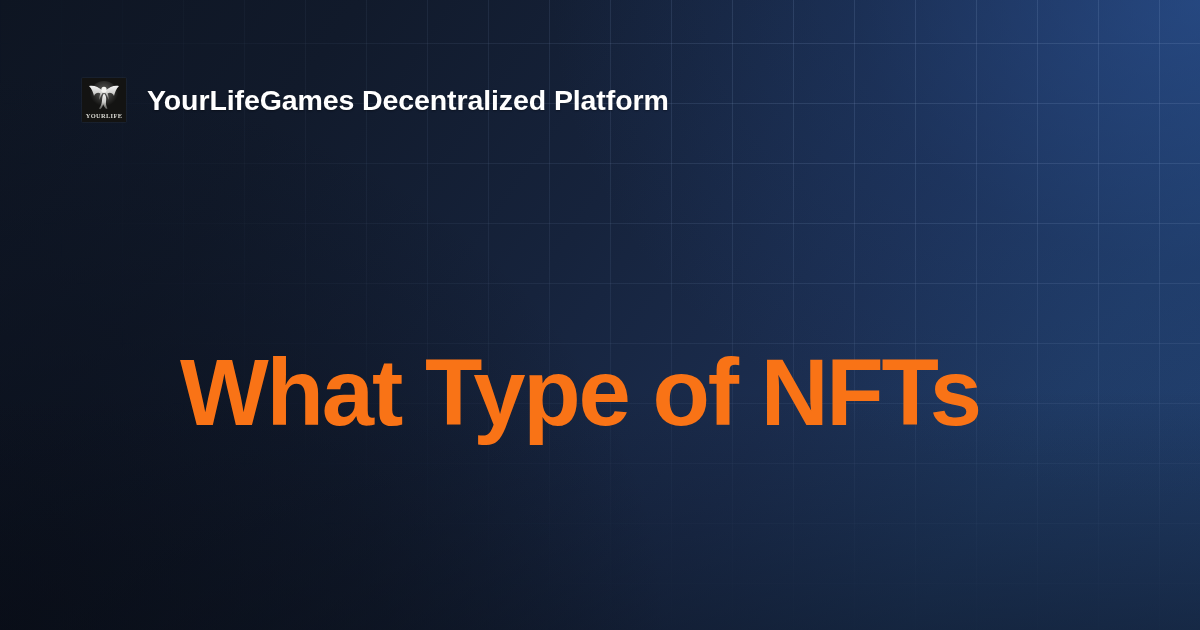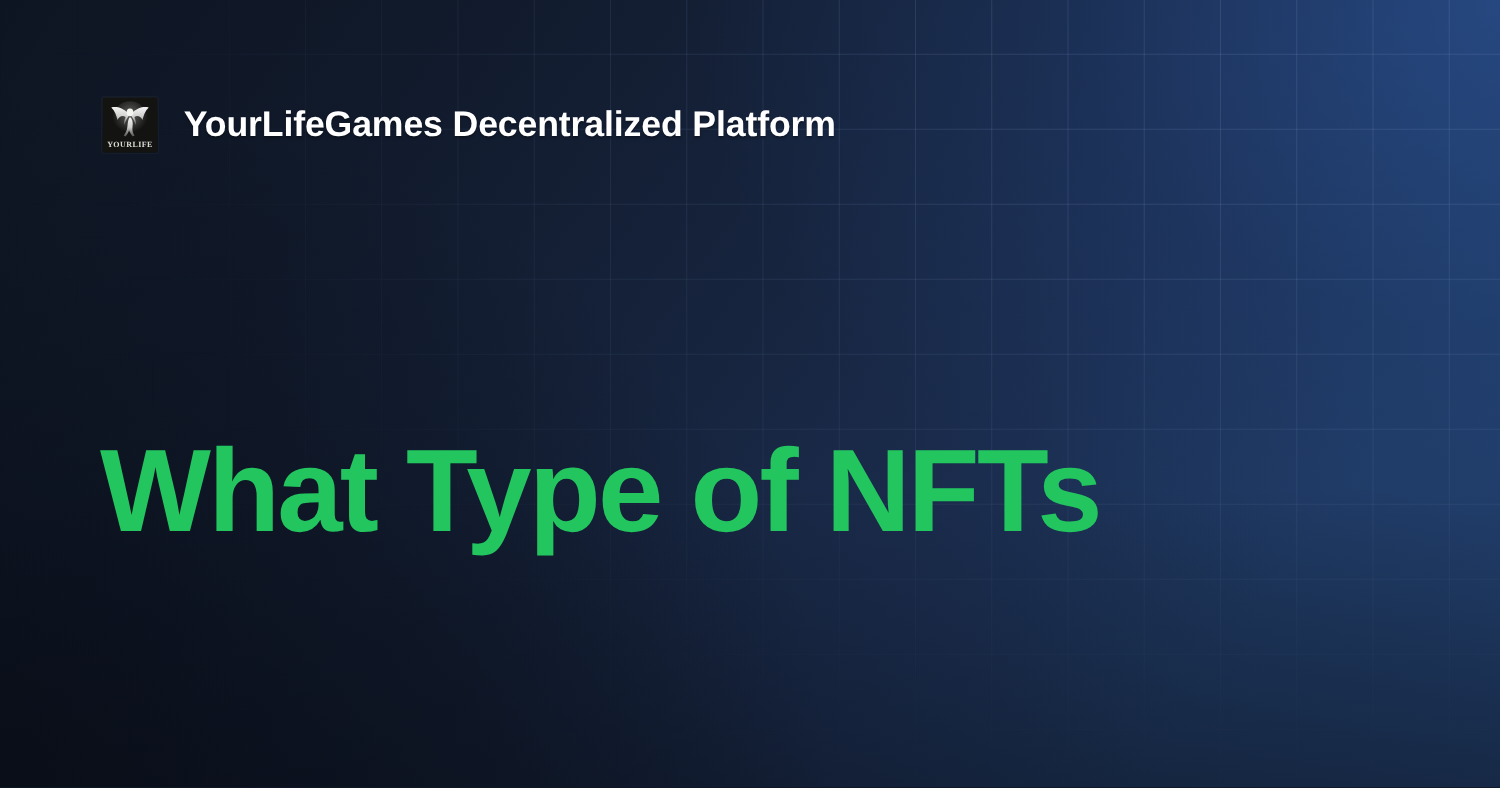--- a/index.html
+++ b/index.html
@@ -10,20 +10,21 @@
     background:#0f1623;
     font-family:"Liberation Sans", sans-serif;
   }
 
   .card {
     position:relative;
     width:1200px;
     height:630px;
     overflow:hidden;
     background:#101827;
+    text-align:center;
   }
 
   
   .bg-base {
     position:absolute; inset:0;
     background:
       linear-gradient(125deg,
         #0e1522 0%,
         #111a2b 22%,
         #16233c 45%,
@@ -112,21 +113,21 @@
     white-space:nowrap;
     text-shadow:0 1px 2px rgba(0,0,0,0.35);
   }
 
   
   .headline {
     position:absolute;
     left:80px;
     top:344px;
     width:1000px;
-    color:#22c55e;
+    color:#f97316;
     font-size:94px;
     font-weight:bold;
     line-height:97px;
     letter-spacing:-2.2px;
   }
   .headline .hl-line { display:block; white-space:nowrap; }
 </style>
 </head>
 <body>
 

